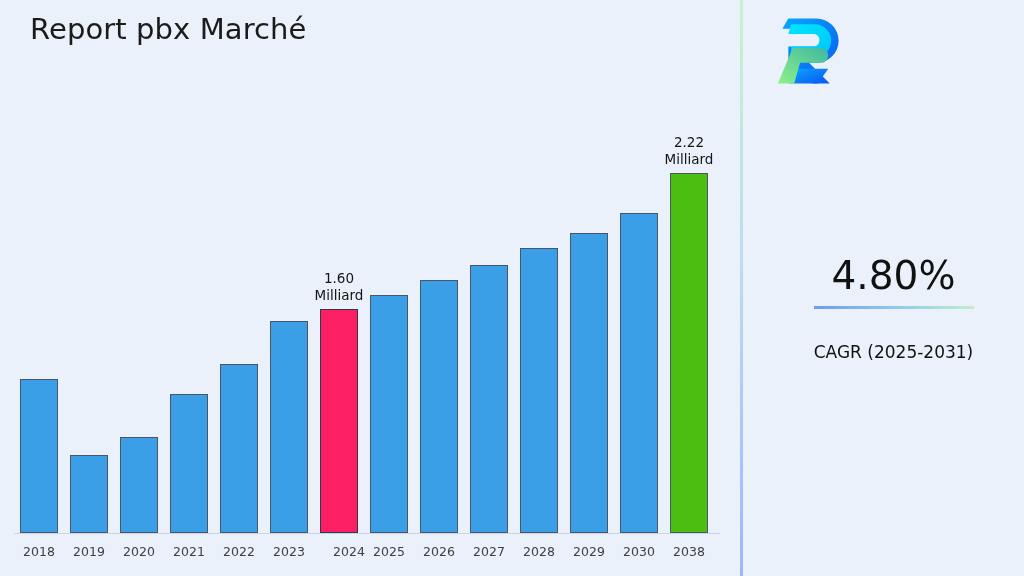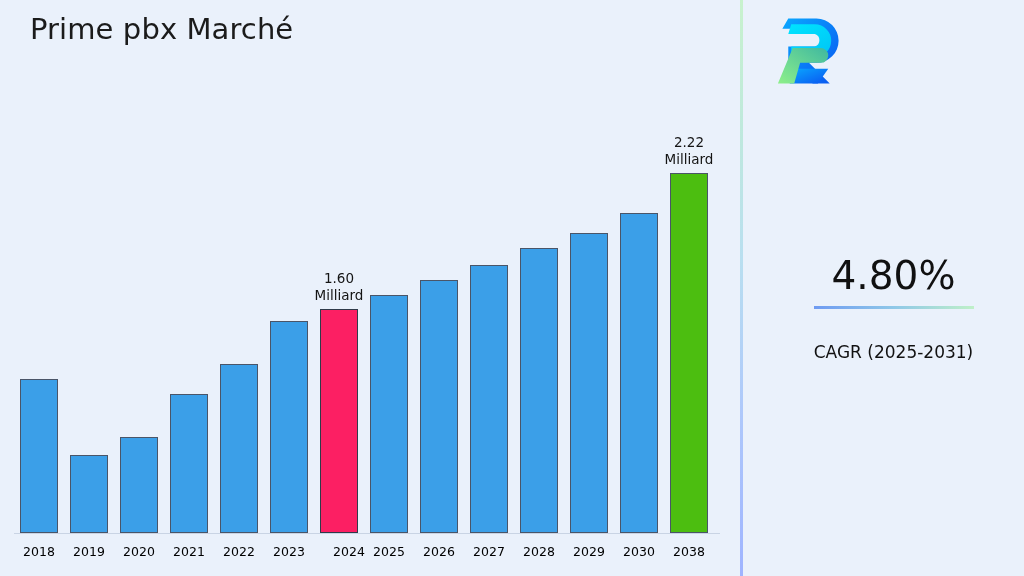--- a/index.html
+++ b/index.html
@@ -78,21 +78,21 @@
     font-size: 13.5px;
     line-height: 17px;
     color: #141414;
     white-space: nowrap;
   }
 
   .tick-label {
     position: absolute;
     text-align: center;
     font-size: 12.5px;
-    color: #000000;
+    color: #404040;
     top: 544px;
     white-space: nowrap;
   }
 
   
   #divider {
     position: absolute;
     left: 740px;
     top: 0;
     width: 3px;
@@ -156,21 +156,21 @@
     color: #111111;
     line-height: 22px;
     margin-top: 32px;
   }
 </style>
 </head>
 <body>
 
 <div id="canvas">
 
-  <div id="page-title">Prime pbx Marché</div>
+  <div id="page-title">Report pbx Marché</div>
 
   <div id="chart-area">
     <div id="plot">
       <div id="axis-line"></div>
 
     <div class="bar blue" title="2018: 1.05 Milliard" style="left: 20px; top: 379px; width: 38px; height: 154px;"></div>
         <div class="tick-label" style="left: 9px; width: 60px;">2018</div>
         <div class="bar blue" title="2019: 0.5 Milliard" style="left: 70px; top: 455px; width: 38px; height: 78px;"></div>
         <div class="tick-label" style="left: 59px; width: 60px;">2019</div>
         <div class="bar blue" title="2020: 0.63 Milliard" style="left: 120px; top: 437px; width: 38px; height: 96px;"></div>

